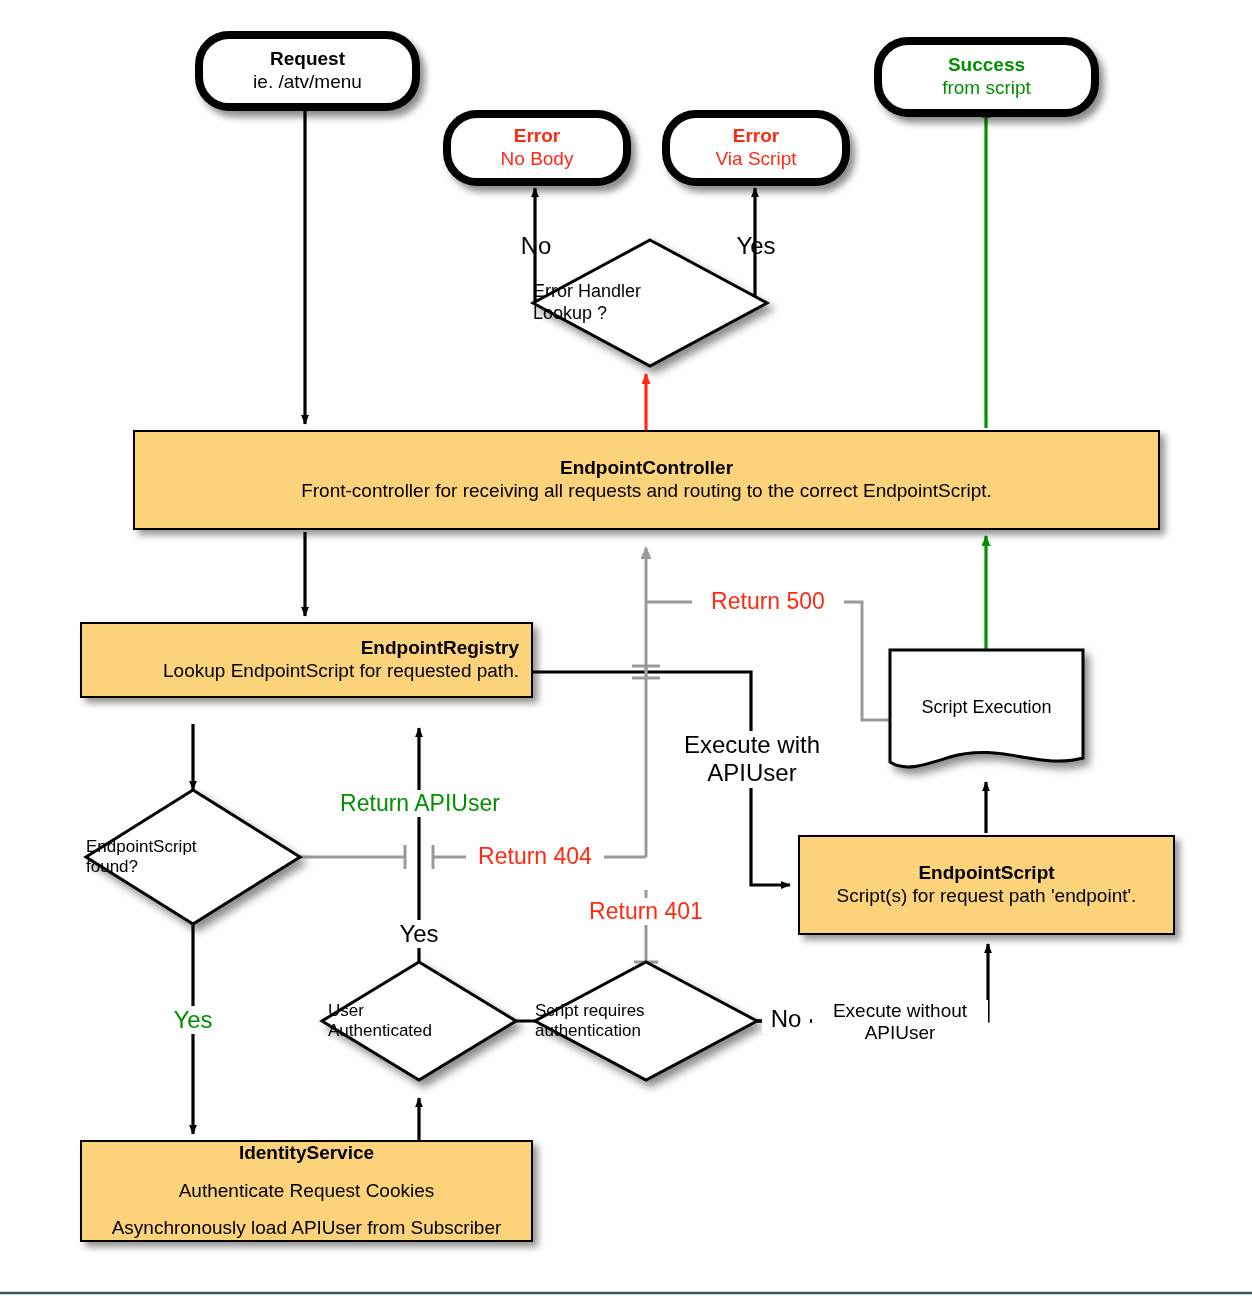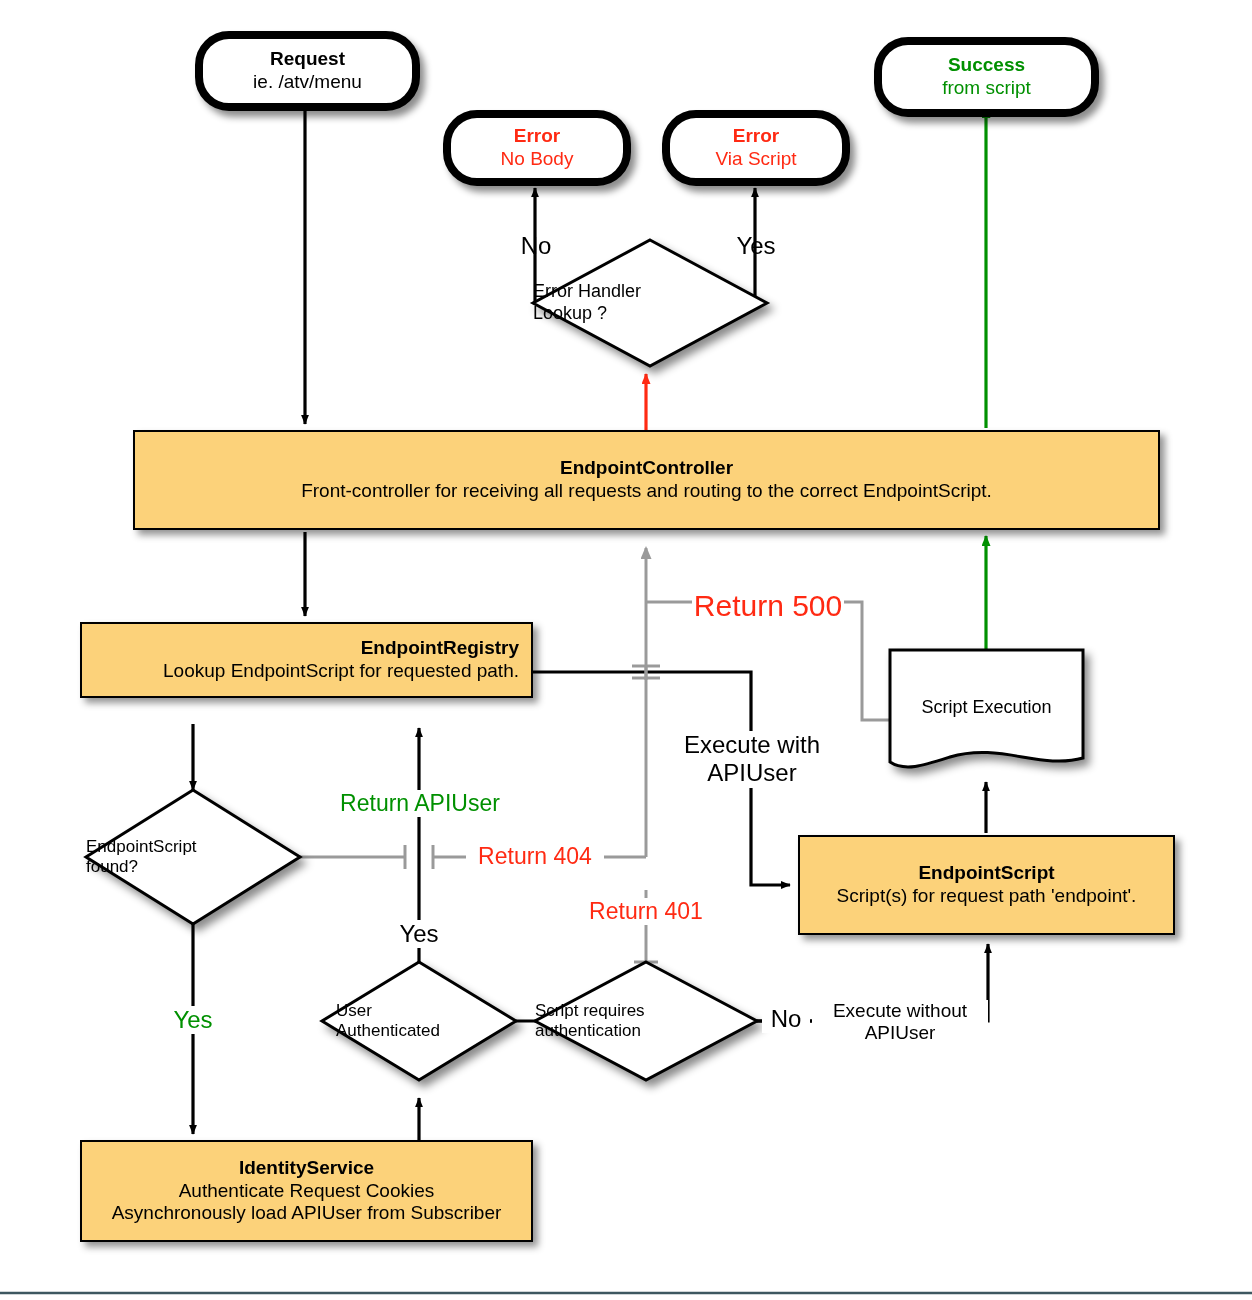--- a/index.html
+++ b/index.html
@@ -139,21 +139,21 @@
     </div>
   </div>
 
   <div class="diamond-wrap" style="left:86px;top:790px;width:214px;height:134px;">
     <div class="diamond-txt" style="font-size:17px;">
       <div>EndpointScript</div>
       <div>found?</div>
     </div>
   </div>
 
-  <div class="diamond-wrap" style="left:336px;top:962px;width:194px;height:118px;">
+  <div class="diamond-wrap" style="left:328px;top:962px;width:194px;height:118px;">
     <div class="diamond-txt" style="font-size:17px;">
       <div>User</div>
       <div>Authenticated</div>
     </div>
   </div>
 
   <div class="diamond-wrap" style="left:535px;top:962px;width:222px;height:118px;">
     <div class="diamond-txt" style="font-size:17px;">
       <div>Script requires</div>
       <div>authentication</div>
@@ -174,31 +174,31 @@
   <div class="nodebox orange" style="left:80px;top:622px;width:453px;height:76px;font-size:19px;padding:0 12px;align-items:flex-end;">
     <div class="ttl">EndpointRegistry</div>
     <div>Lookup EndpointScript for requested path.</div>
   </div>
 
   <div class="nodebox orange" style="left:798px;top:835px;width:377px;height:100px;font-size:19px;padding:0 10px;">
     <div class="ttl">EndpointScript</div>
     <div>Script(s) for request path 'endpoint'.</div>
   </div>
 
-  <div class="nodebox orange" style="left:80px;top:1140px;width:453px;height:102px;font-size:19px;padding:0 6px;">
+  <div class="nodebox orange" style="left:80px;top:1140px;width:453px;height:102px;font-size:19px;padding:0 6px;justify-content:space-between;">
     <div class="ttl">IdentityService</div>
     <div>Authenticate Request Cookies</div>
     <div>Asynchronously load APIUser from Subscriber</div>
   </div>
 
   <div class="edgelbl blk" style="left:505px;top:232px;width:62px;font-size:24px;">No</div>
 
   <div class="edgelbl blk" style="left:725px;top:232px;width:62px;font-size:24px;">Yes</div>
 
-  <div class="edgelbl red" style="left:692px;top:588px;width:152px;font-size:30px;background:#fff;">Return 500</div>
+  <div class="edgelbl red" style="left:692px;top:588px;width:152px;font-size:23px;background:#fff;">Return 500</div>
 
   <div class="edgelbl red" style="left:466px;top:843px;width:138px;font-size:23px;background:#fff;">Return 404</div>
 
   <div class="edgelbl red" style="left:572px;top:898px;width:148px;font-size:23px;background:#fff;">Return 401</div>
 
   <div class="edgelbl green" style="left:325px;top:790px;width:190px;font-size:23px;background:#fff;">Return APIUser</div>
 
   <div class="edgelbl blk" style="left:669px;top:731px;width:166px;font-size:24px;background:#fff;">
     <div>Execute with</div>
     <div>APIUser</div>

